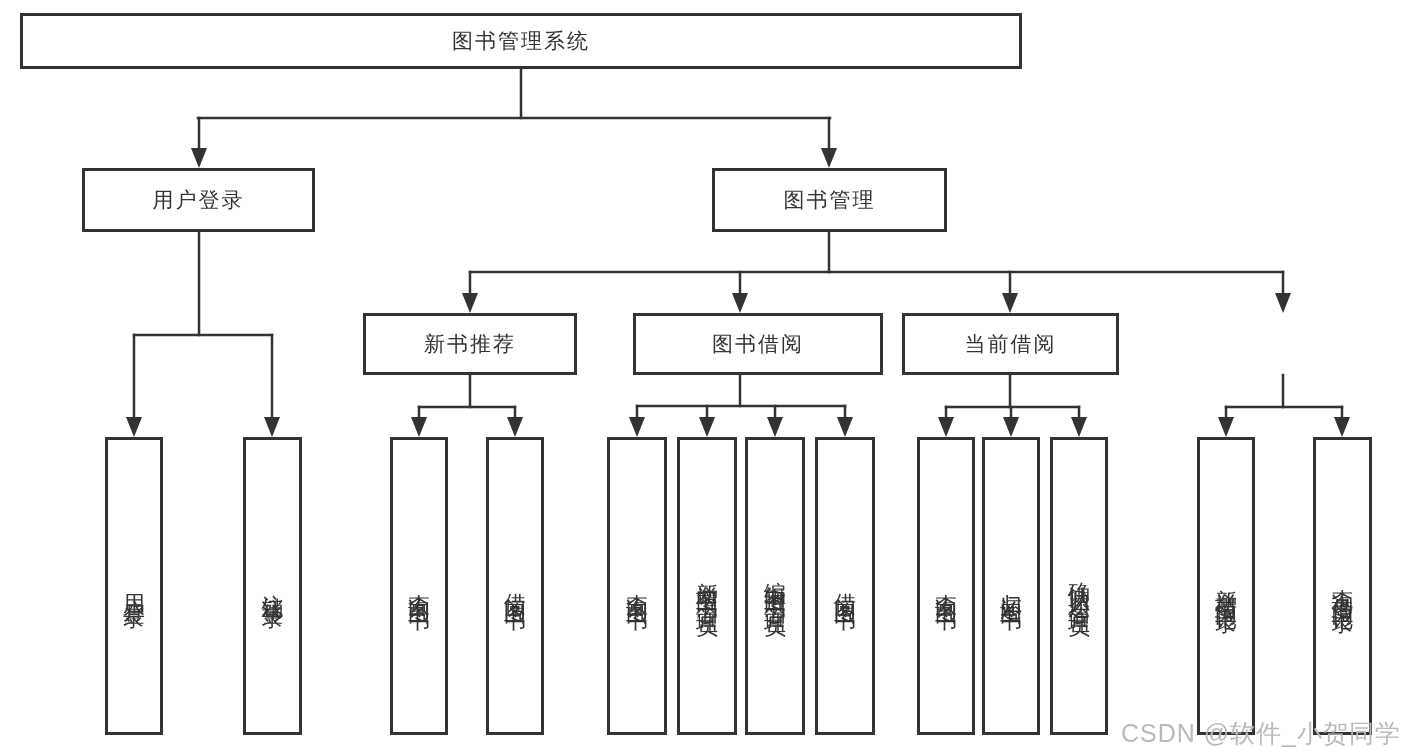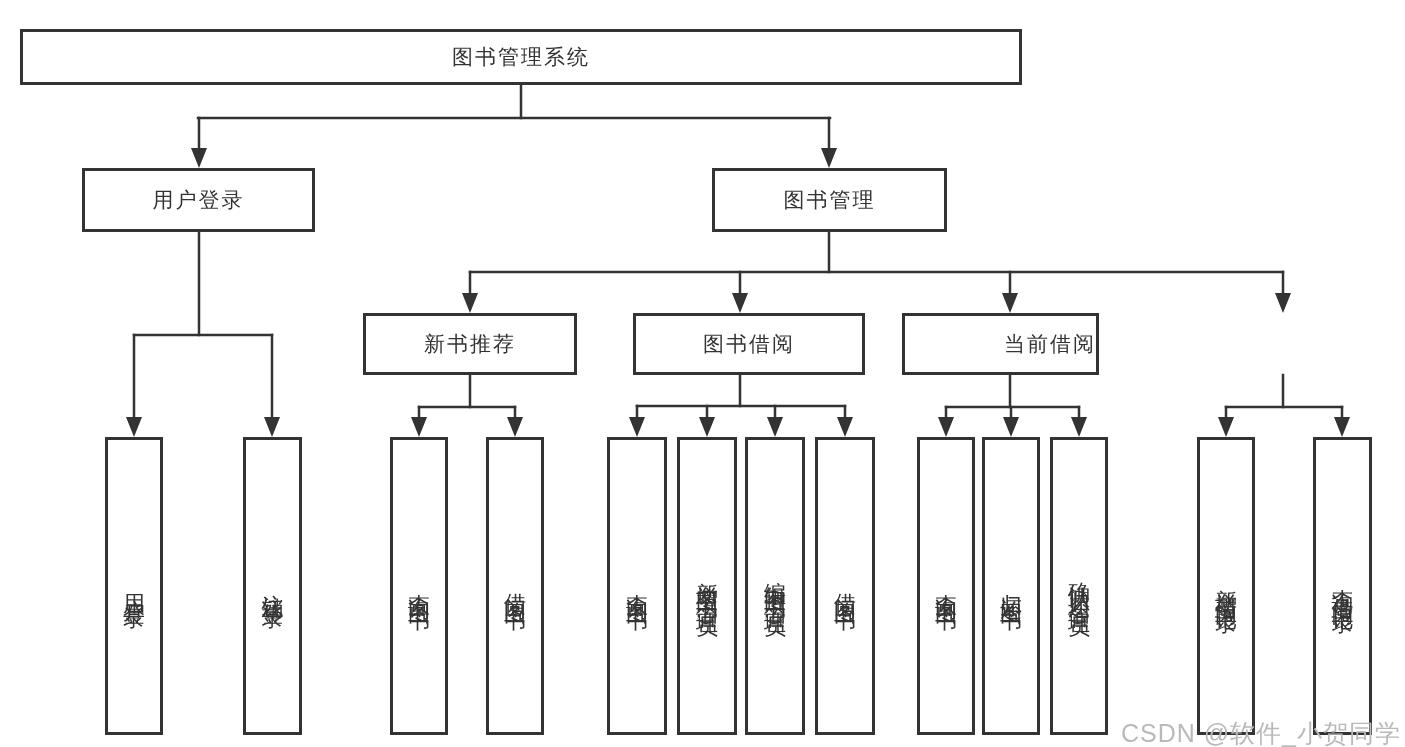--- a/index.html
+++ b/index.html
@@ -108,38 +108,38 @@
       <line x1="1011" y1="407" x2="1011" y2="421" stroke="#333333" stroke-width="2.5" stroke-linecap="square"></line>
       <polygon points="1003,417 1019,417 1011,437" fill="#333333"></polygon>
       <line x1="1079" y1="407" x2="1079" y2="421" stroke="#333333" stroke-width="2.5" stroke-linecap="square"></line>
       <polygon points="1071,417 1087,417 1079,437" fill="#333333"></polygon>
       <line x1="1226" y1="407" x2="1226" y2="421" stroke="#333333" stroke-width="2.5" stroke-linecap="square"></line>
       <polygon points="1218,417 1234,417 1226,437" fill="#333333"></polygon>
       <line x1="1342" y1="407" x2="1342" y2="421" stroke="#333333" stroke-width="2.5" stroke-linecap="square"></line>
       <polygon points="1334,417 1350,417 1342,437" fill="#333333"></polygon>
     </svg>
 
-  <div class="box" style="left:20px; top:13px; width:1002px; height:56px;margin-top:16px;">
+  <div class="box" style="left:20px; top:13px; width:1002px; height:56px;">
     <span class="hlabel">图书管理系统</span>
   </div>
 
   <div class="box lvl2" style="left:82px; width:233px;">
     <span class="hlabel">用户登录</span>
   </div>
   <div class="box lvl3" style="left:363px; width:214px;">
     <span class="hlabel">新书推荐</span>
   </div>
 
   <div class="box lvl2" style="left:712px; width:235px;">
     <span class="hlabel">图书管理</span>
   </div>
-  <div class="box lvl3" style="left:633px; width:232px;">
+  <div class="box lvl3" style="left:633px; width:250px;">
     <span class="hlabel">图书借阅</span>
   </div>
-  <div class="box lvl3" style="left:902px; width:197px;justify-content:flex-end;">
+  <div class="box lvl3" style="left:902px; width:217px;">
     <span class="hlabel">当前借阅</span>
   </div>
 
   <div class="box leaf" style="left:105px; width:58px;">
     <span class="vlabel">用户登录</span>
   </div>
   <div class="box leaf" style="left:243px; width:59px;">
     <span class="vlabel">注销登录</span>
   </div>
 

